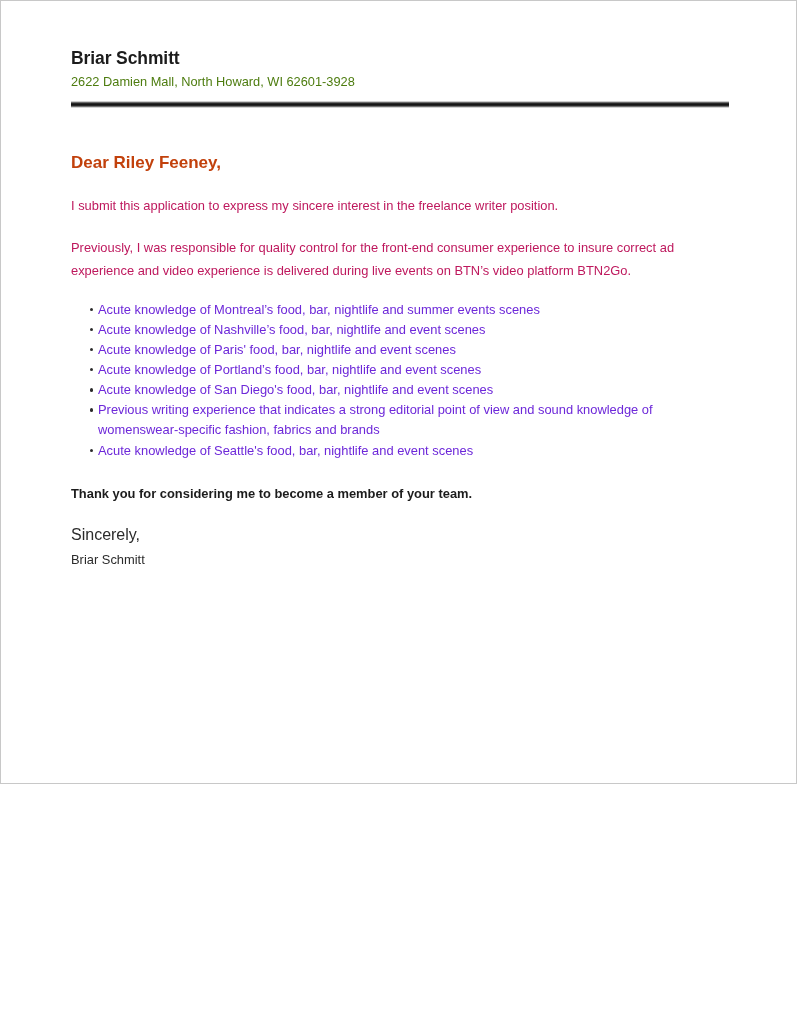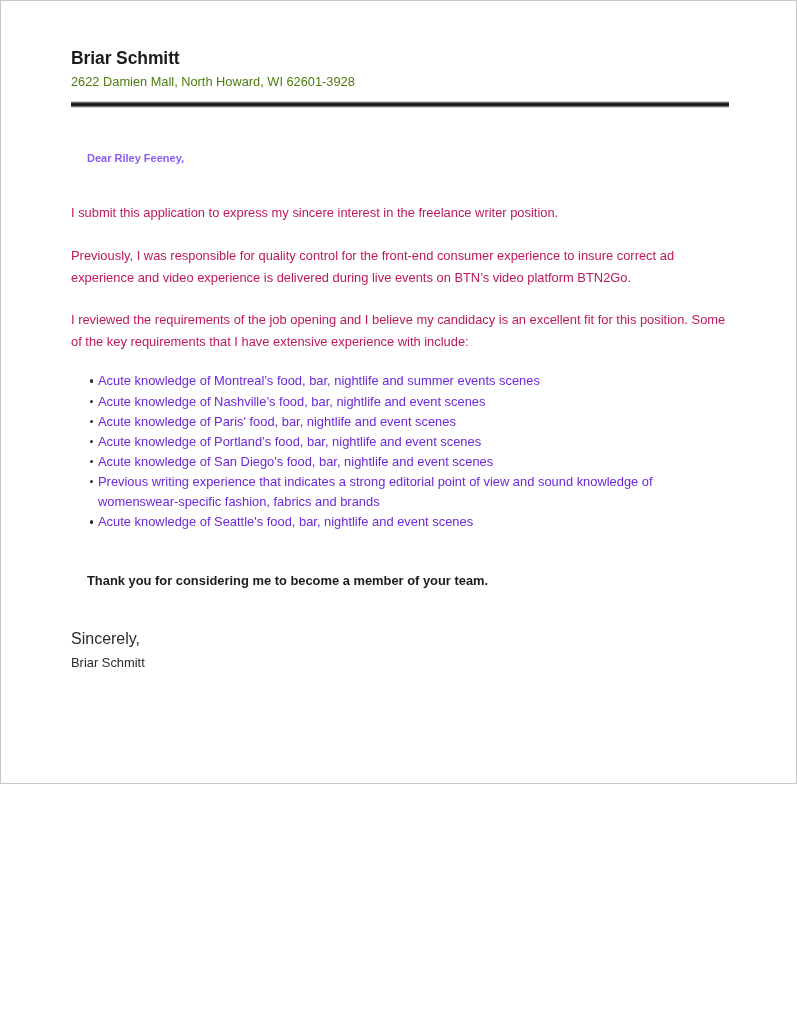--- a/index.html
+++ b/index.html
@@ -63,24 +63,24 @@
 
   
   .body-block {
     margin-top: 43px;
     font-size: 12.9px;
     color: #2b2b2b;
   }
 
   .salutation {
     font-weight: bold;
-    color: #8b5cf6;
-    font-size: 11px;
+    color: #c2410c;
+    font-size: 17px;
     line-height: 1.45;
-    margin: 16px;
+    margin: 0;
   }
 
   p.para {
     margin: 0;
     padding-top: 20px;
     line-height: 1.72;
     color: #be185d;
   }
 
   
@@ -102,21 +102,21 @@
     left: 19px;
     top: 8px;
     width: 3.4px;
     height: 3.4px;
     border-radius: 50%;
     background: #2b2b2b;
   }
 
   
   .closing-thanks {
-    margin: 16px;
+    margin: 0;
     padding-top: 24px;
     font-weight: bold;
     color: #1c1c1c;
     font-size: 12.9px;
     line-height: 1.45;
   }
   .sign-off {
     margin: 0;
     padding-top: 19px;
     line-height: 1.65;
@@ -143,21 +143,20 @@
     </div>
 
     <div class="body-block">
 
       <div class="salutation">Dear Riley Feeney,</div>
 
       <p class="para">I submit this application to express my sincere interest in the freelance writer position.</p>
 
       <p class="para">Previously, I was responsible for quality control for the front-end consumer experience to insure correct ad experience and video experience is delivered during live events on BTN’s video platform BTN2Go.</p>
 
-      <p class="para">I reviewed the requirements of the job opening and I believe my candidacy is an excellent fit for this position. Some of the key requirements that I have extensive experience with include:</p>
 
       <ul class="bullets">
         <li>Acute knowledge of Montreal’s food, bar, nightlife and summer events scenes</li>
         <li>Acute knowledge of Nashville’s food, bar, nightlife and event scenes</li>
         <li>Acute knowledge of Paris' food, bar, nightlife and event scenes</li>
         <li>Acute knowledge of Portland’s food, bar, nightlife and event scenes</li>
         <li>Acute knowledge of San Diego's food, bar, nightlife and event scenes</li>
         <li>Previous writing experience that indicates a strong editorial point of view and sound knowledge of womenswear-specific fashion, fabrics and brands</li>
         <li>Acute knowledge of Seattle's food, bar, nightlife and event scenes</li>
       </ul>

